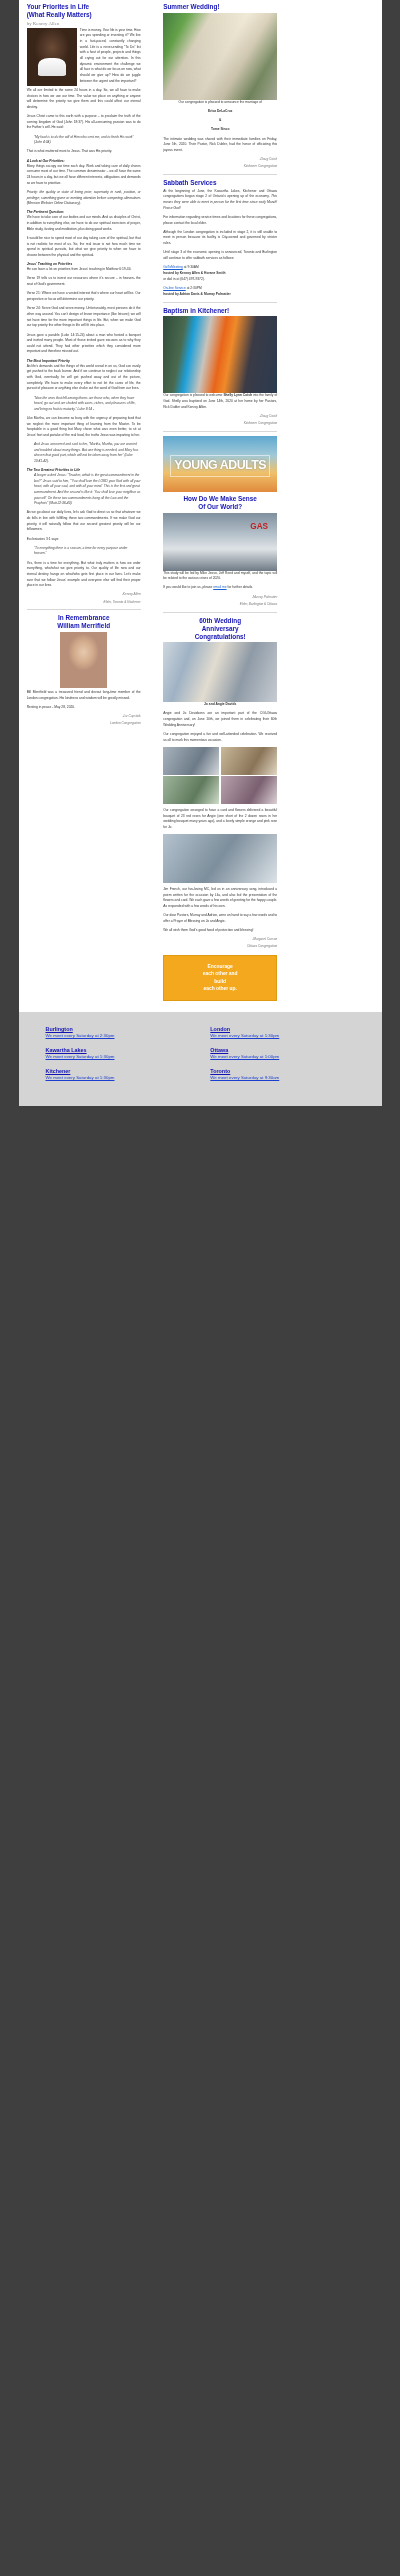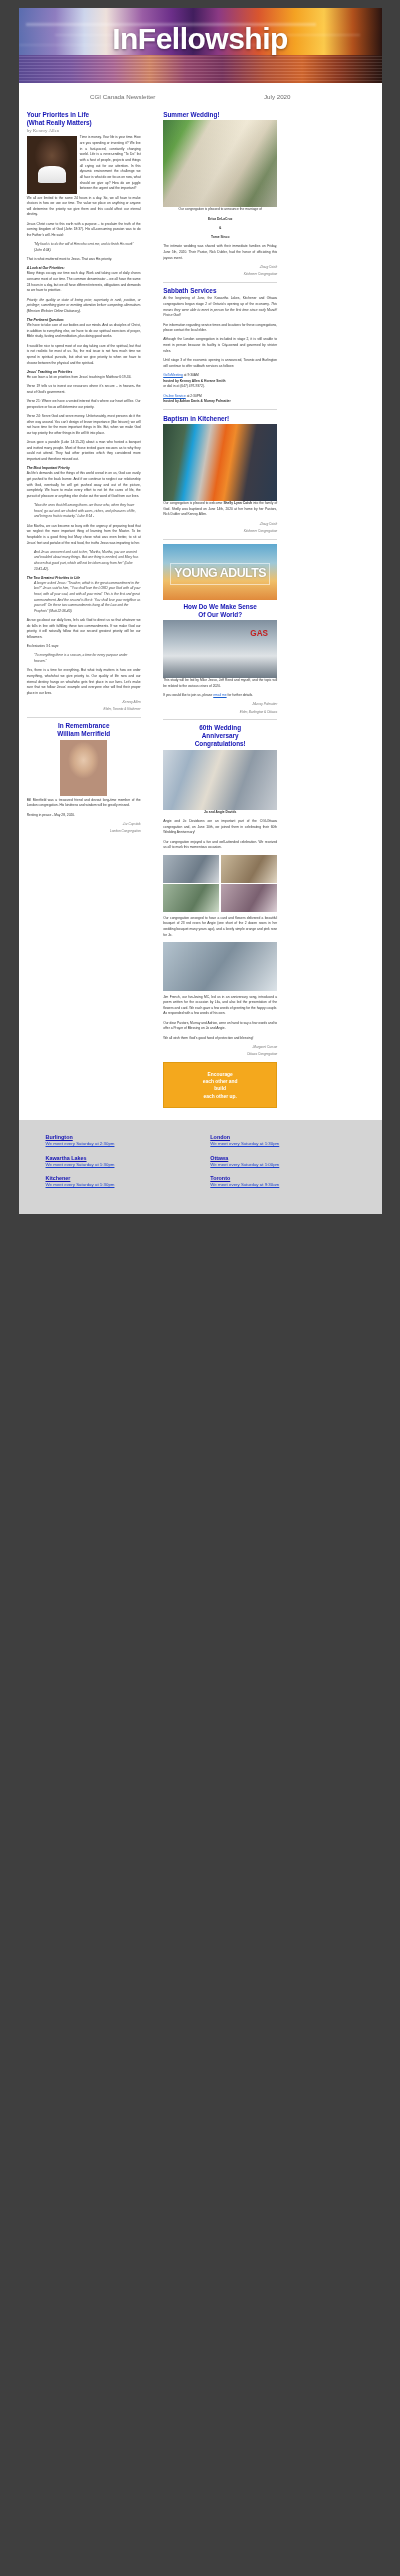--- a/index.html
+++ b/index.html
@@ -184,34 +184,20 @@
     margin:0 0 1px 0;
   }
   .cong-name.ul { text-decoration:underline; }
   .cong-time { display:block; color:#1a3fd0; font-size:4.4px; text-decoration:underline; }
 </style>
 </head>
 <body>
 
 <div class="page">
 
-  <div class="masthead-wrap">
-    <div class="banner">
-      <div class="sky"></div>
-      <div class="streak" style="top:20%;height:2.6px;left:2%;right:18%;"></div>
-      <div class="streak" style="top:34%;height:2.1px;left:10%;right:6%;opacity:.55;"></div>
-      <div class="streak" style="top:48%;height:1.5px;left:0;right:30%;opacity:.4;"></div>
-      <div class="sea"></div>
-      <div class="banner-title">InFellowship</div>
-    </div>
-    <div class="meta-bar">
-      <div class="meta-left">CGI Canada Newsletter</div>
-      <div class="meta-right">July 2020</div>
-    </div>
-  </div>
 
   <div class="content">
 
     <div class="col-left">
 
       <h2 class="sect">
         <span>Your Priorites in Life</span><br>
         <span>(What Really Matters)</span>
       </h2>
       <div class="byline">by Kenroy Allen</div>

